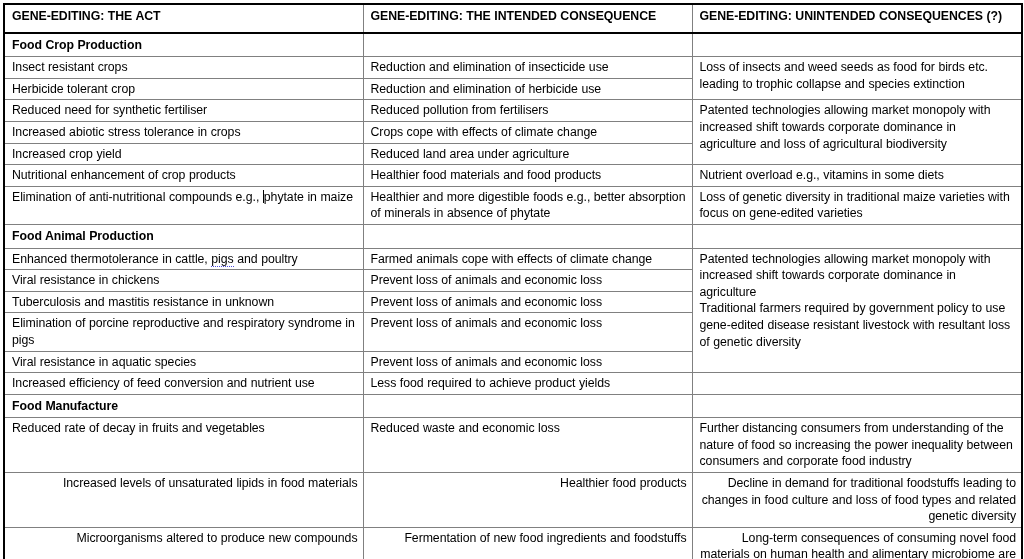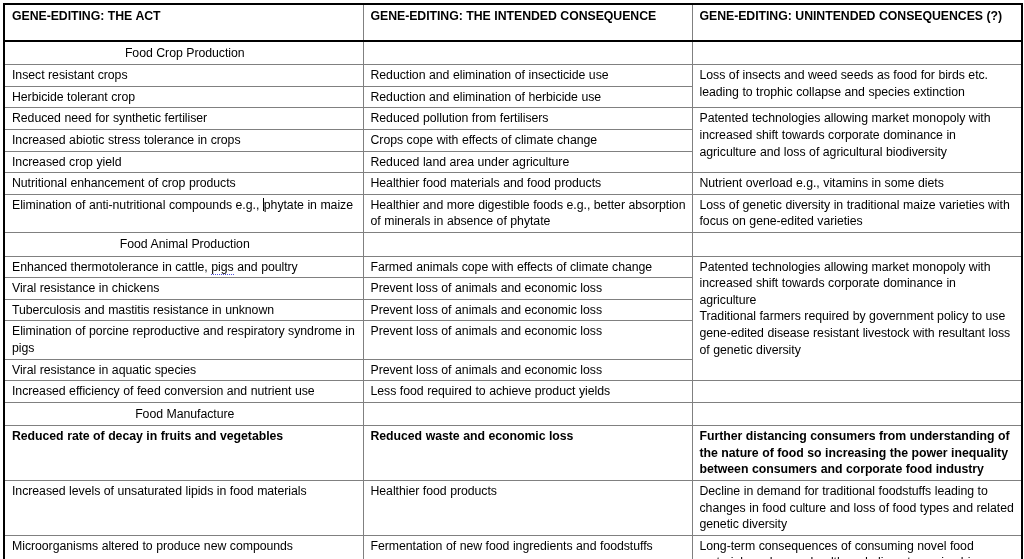--- a/index.html
+++ b/index.html
@@ -32,33 +32,32 @@
   .col-a { width: 359px; }
   .col-b { width: 329px; }
   .col-c { width: 330px; }
 
   
   #doc-table { border: 2px solid #000000; }
   #doc-table tr.hdr-row td {
     font-weight: bold;
     border-bottom: 2px solid #000000;
     padding-top: 3px;
-    padding-bottom: 15px;
+    padding-bottom: 7px;
   }
   #doc-table tr.section-row td {
-    font-weight: normal;
+    font-weight: bold;
     padding-top: 3px;
     padding-bottom: 3px;
-    text-align: center;
   }
   td.c3 { padding-left: 8px; border-radius: 7px; }
   td.empty { padding: 0; }
 
-  .h-tall-1 { height: 47px; font-weight: bold; }
-  .h-tall-2 { height: 47px; }
+  .h-tall-1 { height: 47px; }
+  .h-tall-2 { height: 47px; text-align: right; }
 
   
   .grammar-dotted {
     border-bottom: 1.5px dotted #4a4ae0;
     padding-bottom: 0px;
     margin-top: 28px;
   }
   .caret {
     display: inline-block;
     width: 0;

